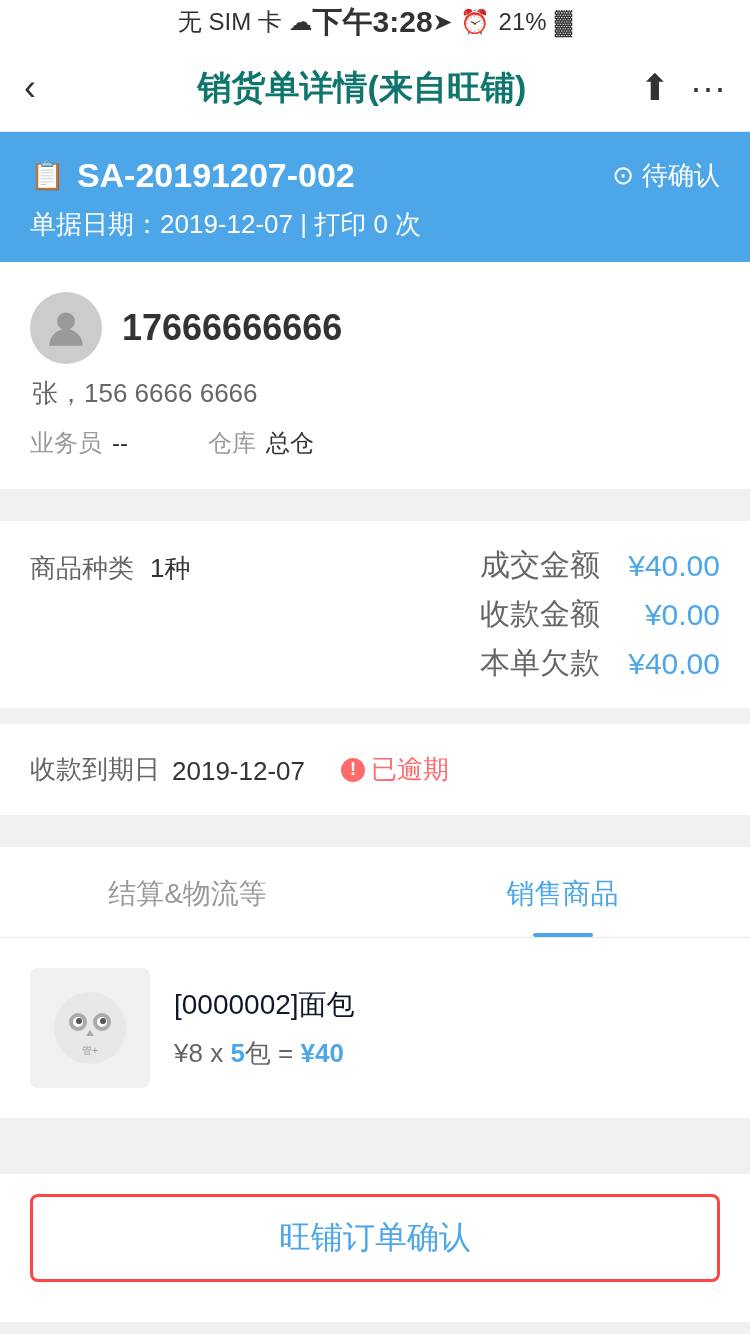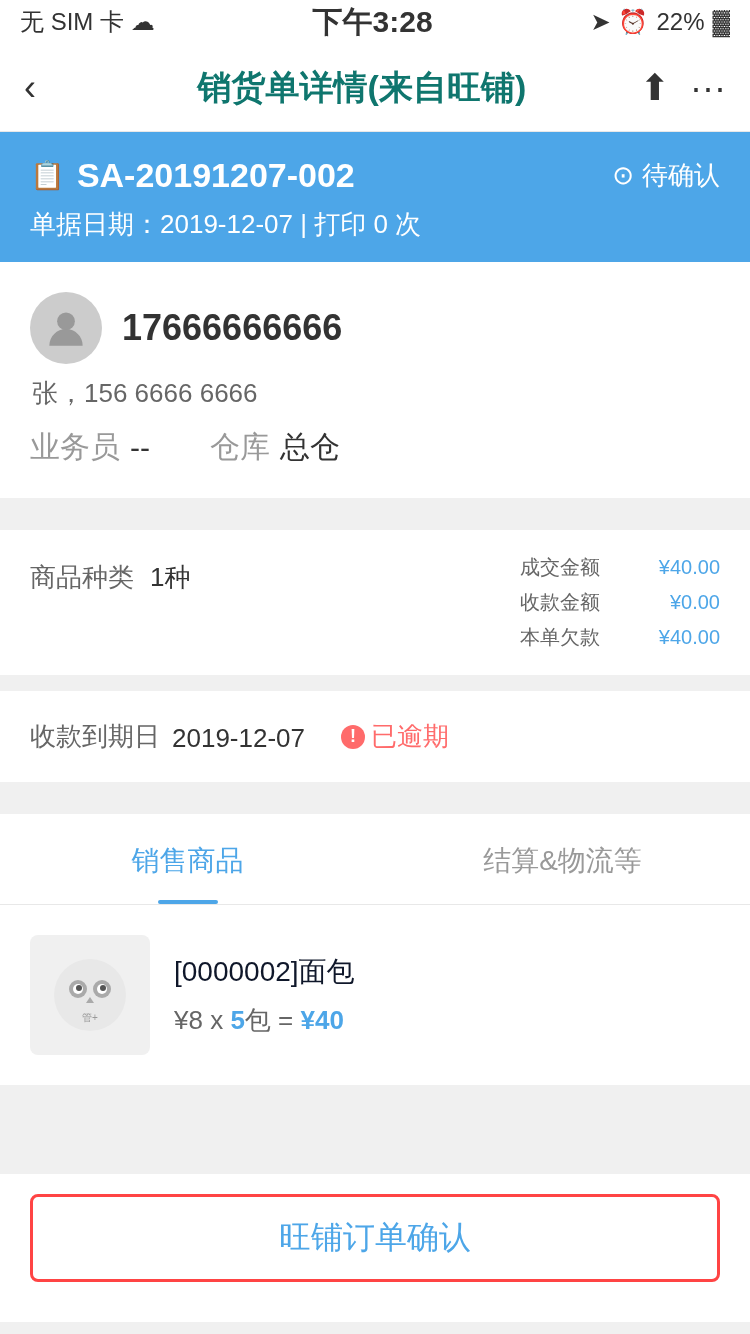--- a/index.html
+++ b/index.html
@@ -12,21 +12,21 @@
       font-size: 28px;
       color: #333;
     }
 
     
     .status-bar {
       background: #fff;
       height: 44px;
       display: flex;
       align-items: center;
-      justify-content: space-between;
+      justify-content: center;
       padding: 0 20px;
       font-size: 24px;
       font-weight: 500;
     }
     .status-left { display: flex; align-items: center; gap: 10px; }
     .status-center { font-size: 30px; font-weight: 600; }
     .status-right { display: flex; align-items: center; gap: 8px; font-size: 24px; }
 
     
     .nav-bar {
@@ -123,22 +123,22 @@
       color: #333;
     }
     .customer-name {
       font-size: 26px;
       color: #666;
       margin-bottom: 16px;
       padding-left: 2px;
     }
     .customer-meta {
       display: flex;
-      gap: 60px;
-      font-size: 30px;
+      gap: 80px;
+      font-size: 24px;
       color: #666;
     }
     .meta-item { display: flex; gap: 10px; align-items: center; }
     .meta-label { color: #999; }
     .meta-value { color: #333; }
 
     
     .summary-card {
       background: #fff;
       padding: 24px 30px;
@@ -158,21 +158,21 @@
     .summary-right {
       display: flex;
       flex-direction: column;
       align-items: flex-end;
       gap: 8px;
     }
     .amount-row {
       display: flex;
       gap: 20px;
       align-items: center;
-      font-size: 20px;
+      font-size: 30px;
     }
     .amount-label { color: #666; }
     .amount-value { color: #4da6e8; font-weight: 500; min-width: 100px; text-align: right; }
 
     
     .due-card {
       background: #fff;
       padding: 28px 30px;
       margin-bottom: 16px;
       display: flex;
@@ -310,21 +310,21 @@
 <div class="scroll-area">
 
   <div class="status-bar">
     <div class="status-left">
       <span>无 SIM 卡 ☁</span>
     </div>
     <div class="status-center">下午3:28</div>
     <div class="status-right">
       <span>➤</span>
       <span>⏰</span>
-      <span>22%</span>
+      <span>21%</span>
       <span>▓</span>
     </div>
   </div>
 
   <div class="nav-bar">
     <div class="nav-back">‹</div>
     <div class="nav-title">销货单详情(来自旺铺)</div>
     <div class="nav-actions">
       <span class="nav-icon">⬆</span>
       <span class="nav-icon">···</span>
@@ -398,25 +398,25 @@
     <span class="due-date">2019-12-07</span>
     <div class="overdue-badge">
       <div class="overdue-dot">!</div>
       <span>已逾期</span>
     </div>
   </div>
 
   <div class="divider"></div>
 
   <div class="tabs">
+    <div class="tab inactive">
+      <span>结算&amp;物流等</span>
+    </div>
     <div class="tab active">
       <span>销售商品</span>
-    </div>
-    <div class="tab inactive">
-      <span>结算&amp;物流等</span>
     </div>
   </div>
 
   <div class="product-section">
     <div class="product-item">
       <div class="product-thumb">
 
         <svg viewBox="0 0 80 80" width="80" height="80" fill="none" xmlns="http://www.w3.org/2000/svg">
           <circle cx="40" cy="40" r="36" fill="#e8e8e8"></circle>
 

